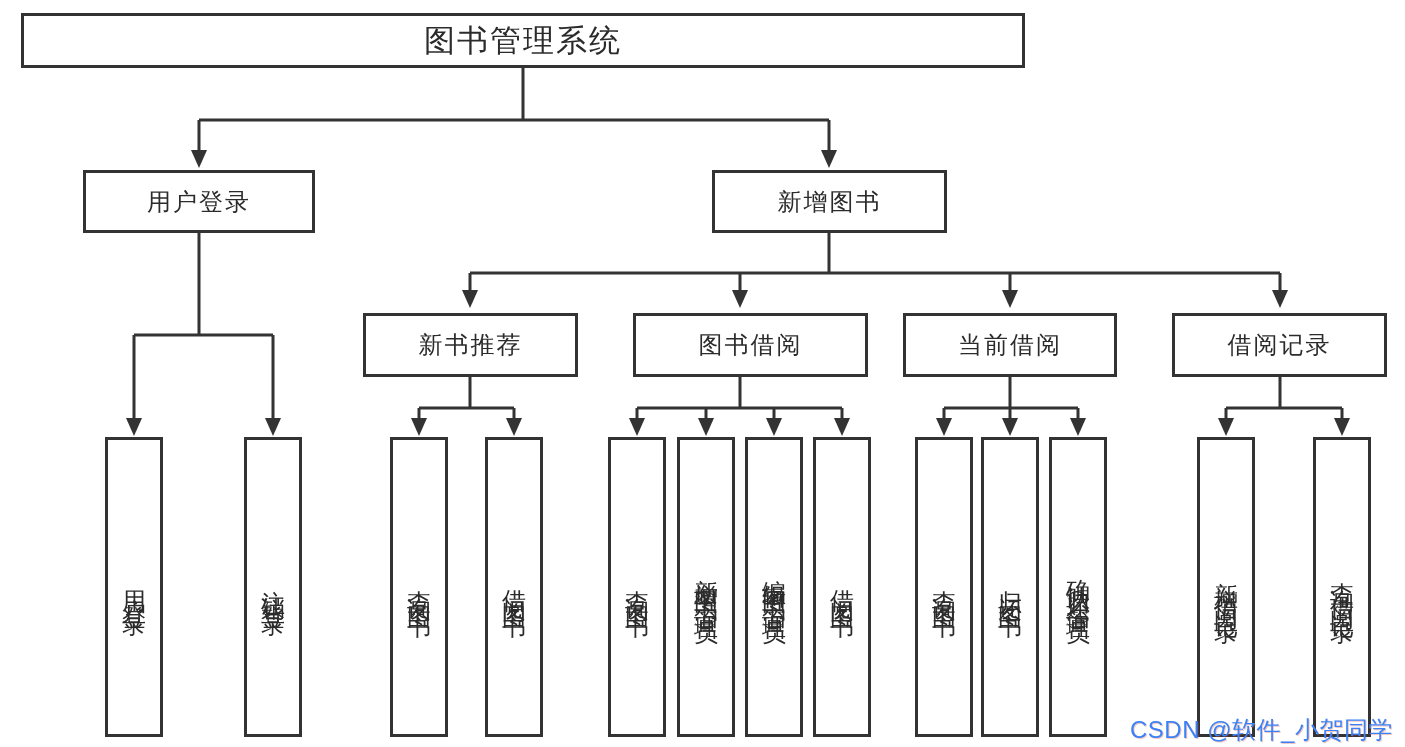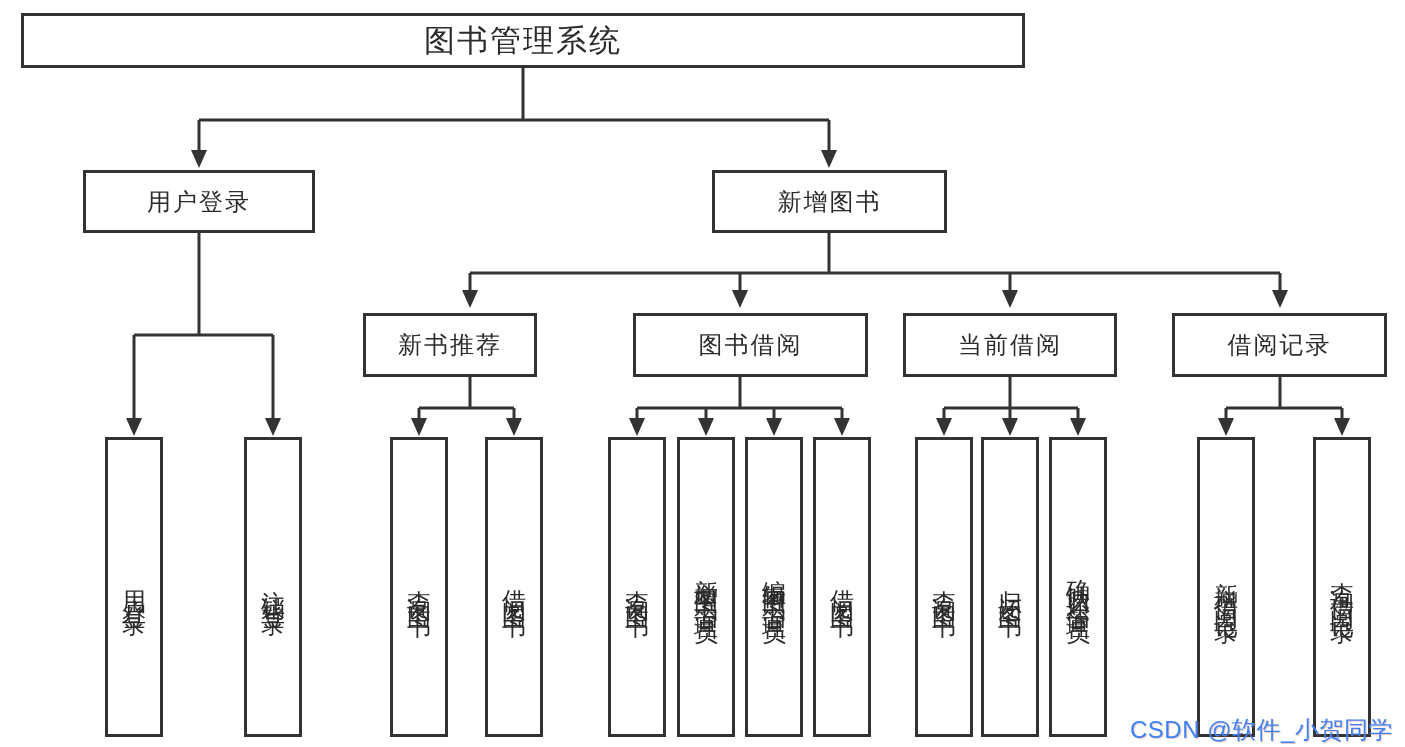--- a/index.html
+++ b/index.html
@@ -119,21 +119,21 @@
     <span>图书管理系统</span>
   </div>
 
   <div class="node hnode" style="left:83px; top:170px; width:232px; height:63px;">
     <span>用户登录</span>
   </div>
   <div class="node hnode" style="left:712px; top:170px; width:235px; height:63px;">
     <span>新增图书</span>
   </div>
 
-  <div class="node hnode" style="left:363px; top:313px; width:174px; height:64px;">
+  <div class="node hnode" style="left:363px; top:313px; width:215px; height:64px;">
     <span>新书推荐</span>
   </div>
   <div class="node hnode" style="left:633px; top:313px; width:235px; height:64px;">
     <span>图书借阅</span>
   </div>
   <div class="node hnode" style="left:903px; top:313px; width:214px; height:64px;align-items:center;">
     <span>当前借阅</span>
   </div>
   <div class="node hnode" style="left:1172px; top:313px; width:215px; height:64px;">
     <span>借阅记录</span>

